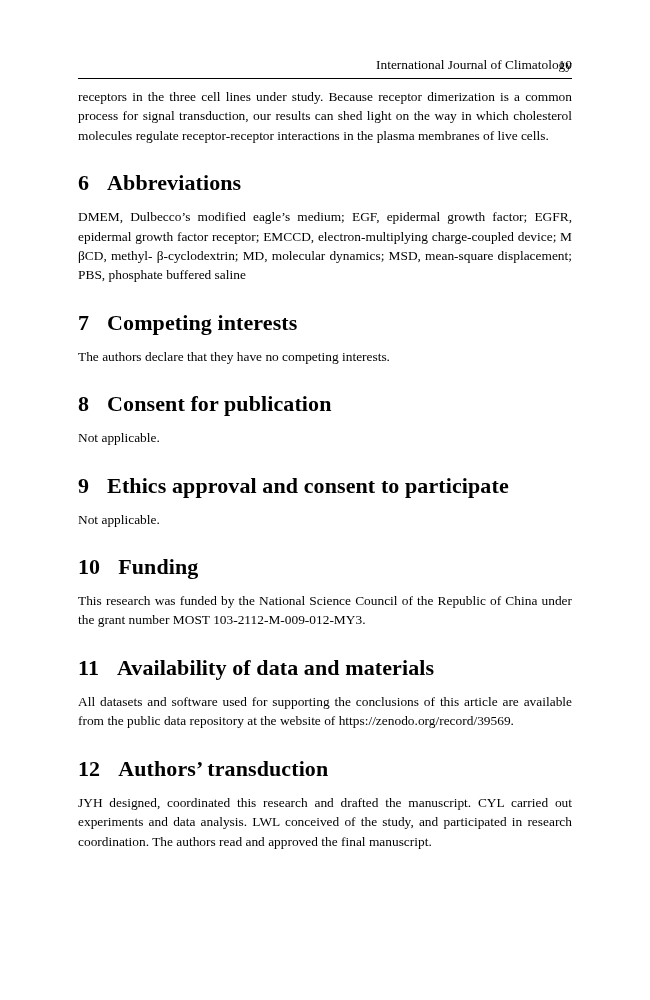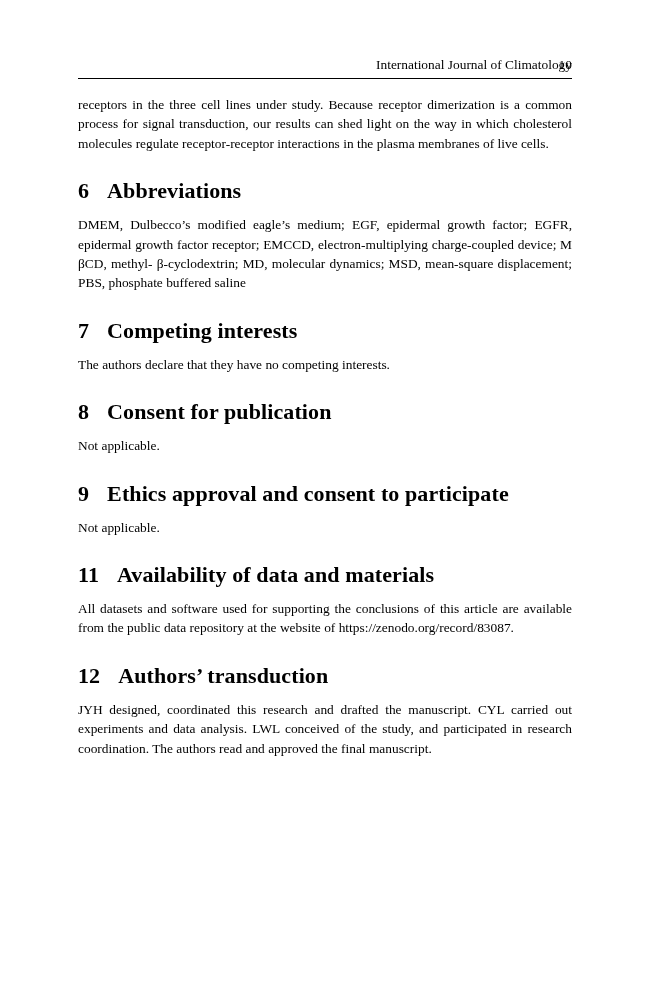--- a/index.html
+++ b/index.html
@@ -45,21 +45,21 @@
   }
   p.body-text {
     margin: 0;
     font-size: 13.4px;
     line-height: 19.4px;
     text-align: justify;
     hyphens: auto;
     -webkit-hyphens: auto;
   }
   p.intro {
-    margin-top: 16px;
+    margin-top: 8px;
   }
   h2.section-heading {
     font-size: 22px;
     line-height: 22px;
     font-weight: bold;
     margin: 27px 0 13px 0;
     letter-spacing: 0.1px;
   }
   .sec-num {
     display: inline-block;
@@ -104,26 +104,32 @@
       <p class="body-text">Not applicable.</p>
     </section>
 
     <section>
       <h2 class="section-heading">
         <span class="sec-num">9</span><span class="sec-title">Ethics approval and consent to participate</span>
       </h2>
       <p class="body-text">Not applicable.</p>
     </section>
 
+    <section>
+      <h2 class="section-heading">
+        <span class="sec-num">10</span><span class="sec-title">Funding</span>
+      </h2>
+      <p class="body-text">This research was funded by the National Science Council of the Republic of China under the grant number MOST 103-2112-M-009-012-MY3.</p>
+    </section>
 
     <section>
       <h2 class="section-heading">
         <span class="sec-num">11</span><span class="sec-title">Availability of data and materials</span>
       </h2>
-      <p class="body-text">All datasets and software used for supporting the conclusions of this article are available from the public data repository at the website of https://zenodo.org/record/83087.</p>
+      <p class="body-text">All datasets and software used for supporting the conclusions of this article are available from the public data repository at the website of https://zenodo.org/record/39569.</p>
     </section>
 
     <section>
       <h2 class="section-heading">
         <span class="sec-num">12</span><span class="sec-title">Authors’ transduction</span>
       </h2>
       <p class="body-text">JYH designed, coordinated this research and drafted the manuscript. CYL carried out experiments and data analysis. LWL conceived of the study, and participated in research coordination. The authors read and approved the final manuscript.</p>
     </section>
 
   </main>

